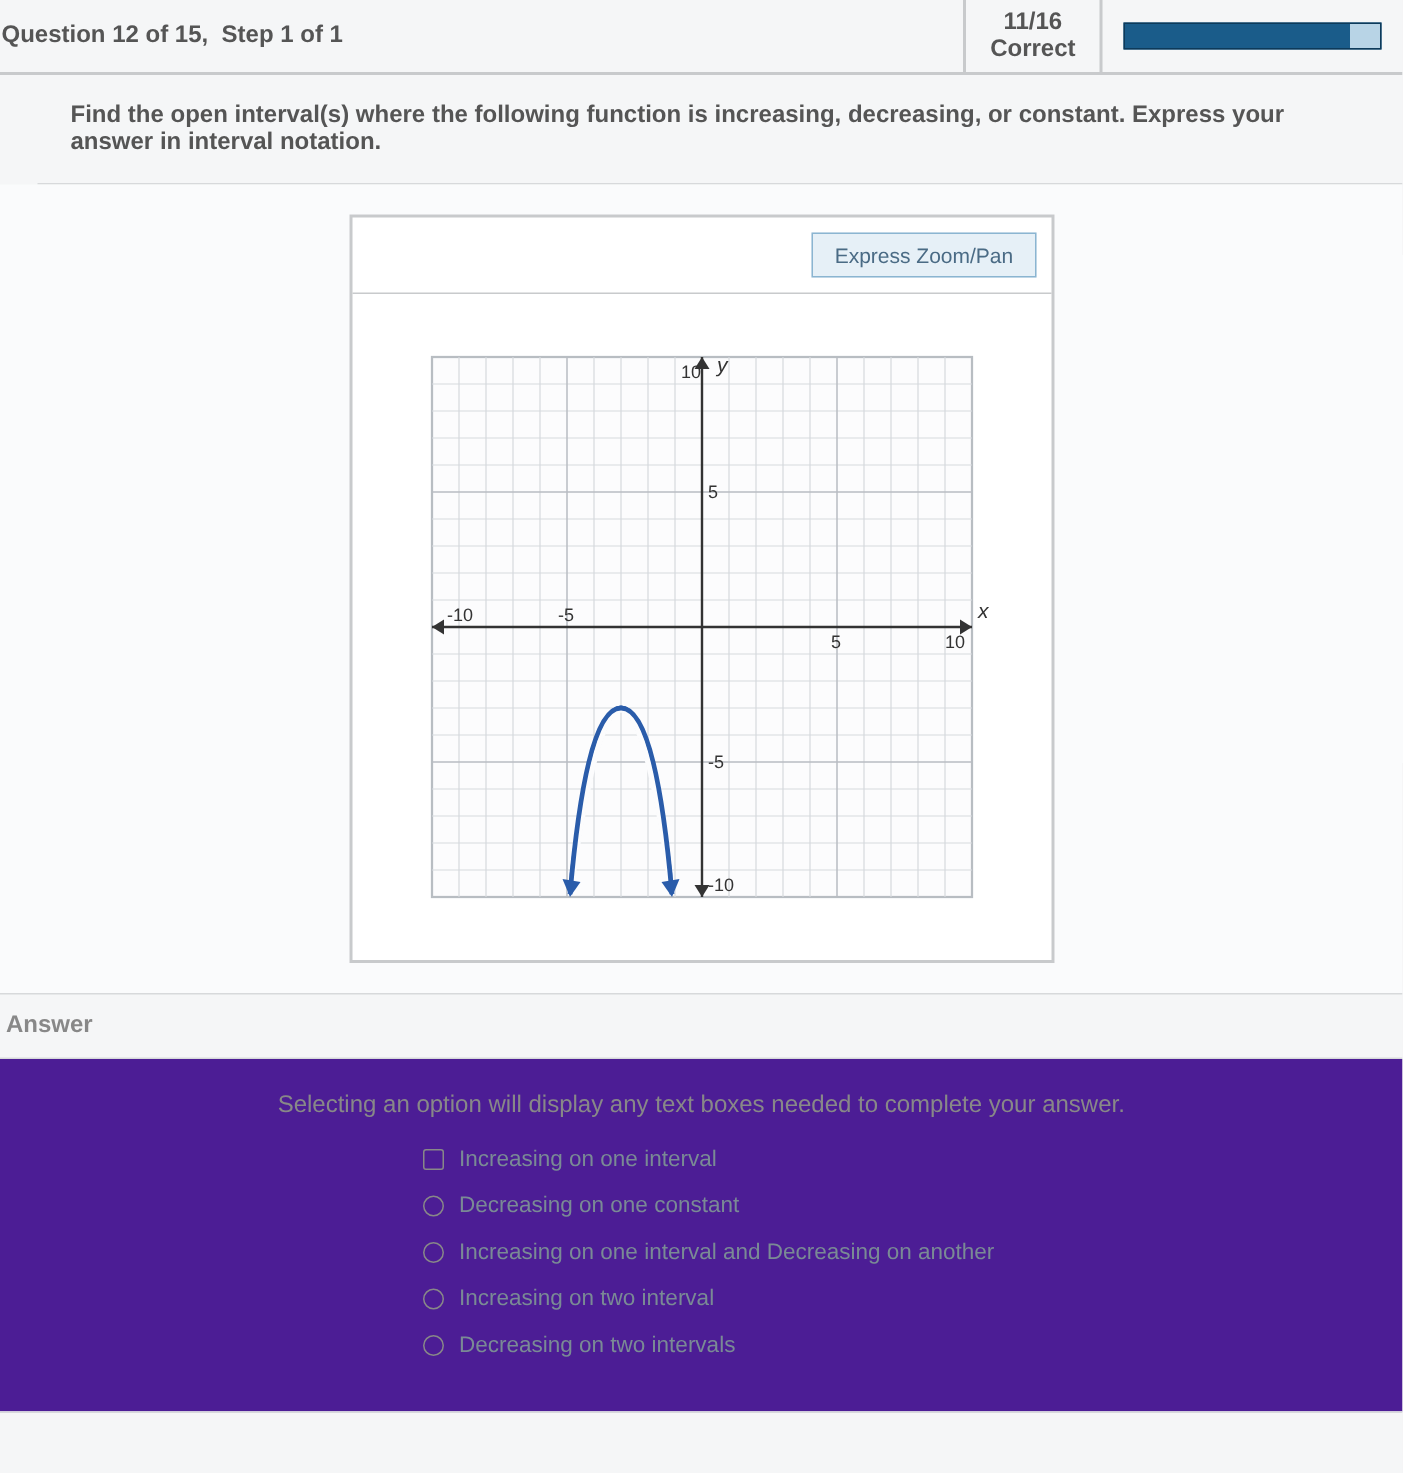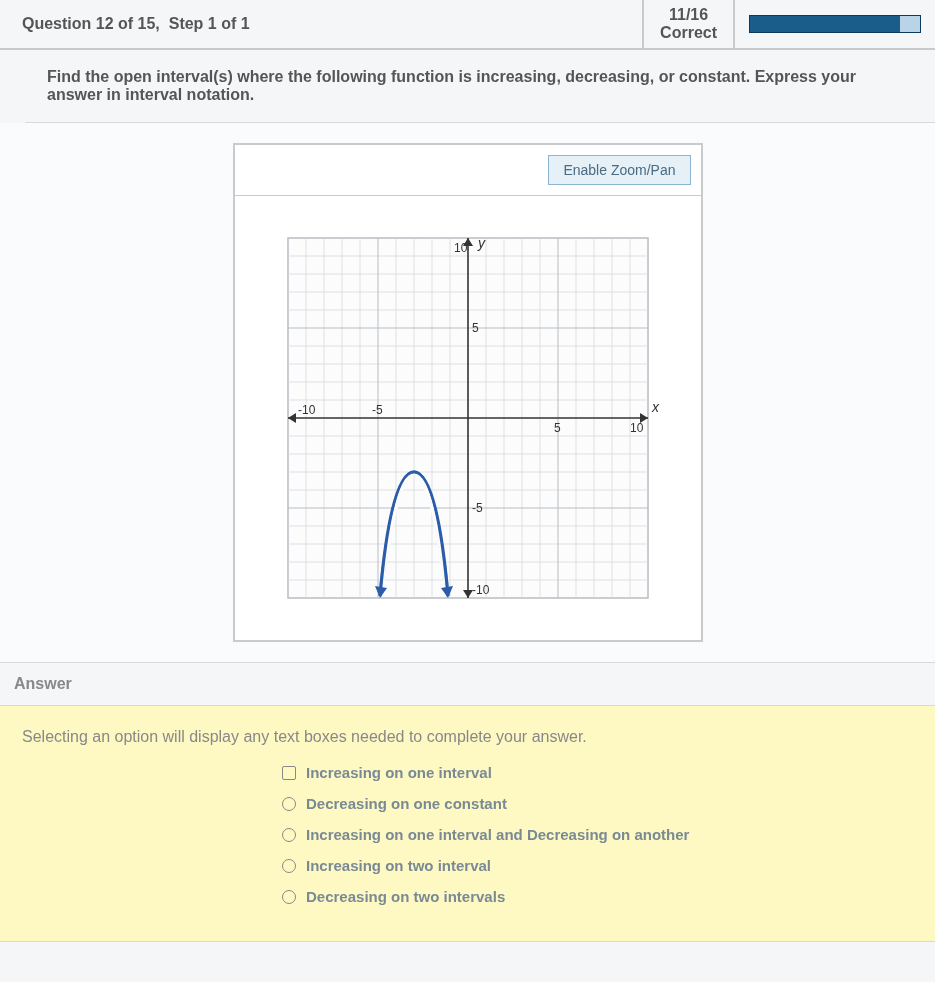--- a/index.html
+++ b/index.html
@@ -17,21 +17,21 @@
       min-height: 982px;
     }
     .header-row {
       display: flex;
       align-items: stretch;
       border-bottom: 2px solid #c8cacc;
       background: #f5f6f7;
     }
     .question-info {
       flex: 1;
-      padding: 12px 22px;
+      padding: 12px 1px;
       font-weight: bold;
       color: #555;
       display: flex;
       align-items: center;
     }
     .score-box {
       border-left: 2px solid #c8cacc;
       border-right: 2px solid #c8cacc;
       padding: 6px 16px;
       text-align: center;
@@ -91,44 +91,44 @@
       padding: 6px 14px;
       font-size: 14px;
       cursor: pointer;
     }
     .plot-wrap {
       padding: 22px;
       display: flex;
       justify-content: center;
     }
     .answer-header {
-      padding: 12px 14px;
+      padding: 12px 4px;
       color: #888;
       font-weight: bold;
       border-top: 1px solid #d7d9db;
       border-bottom: 1px solid #d7d9db;
       background: #f5f6f7;
     }
     .answer-body {
       padding: 22px;
-      background: #fef9c3;
+      background: #4c1d95;
+      text-align: center;
     }
     .answer-hint {
       color: #888;
       margin-bottom: 18px;
     }
     .options {
       padding-left: 260px;
     }
     .option-row {
       display: flex;
       align-items: center;
       margin-bottom: 14px;
       cursor: pointer;
-      font-weight: bold;
     }
     .radio {
       width: 14px;
       height: 14px;
       border: 1.5px solid #888;
       border-radius: 50%;
       margin-right: 10px;
       flex-shrink: 0;
     }
     .radio.square {
@@ -169,21 +169,21 @@
         <div class="progress-fill"></div>
       </div>
     </div>
   </div>
 
   <div class="question-text">Find the open interval(s) where the following function is increasing, decreasing, or constant. Express your answer in interval notation.</div>
 
   <div class="graph-section">
     <div class="graph-frame">
       <div class="zoom-bar">
-        <span class="zoom-btn">Enable Zoom/Pan</span>
+        <span class="zoom-btn">Express Zoom/Pan</span>
       </div>
       <div class="plot-wrap">
         <svg width="400" height="400" viewBox="0 0 400 400">
 
           <rect x="20" y="20" width="360" height="360" fill="#fcfcfd" stroke="#b8bdc2" stroke-width="1.5"></rect>
 
           <g stroke="#d5d9dd" stroke-width="0.8">
             <line x1="38" y1="20" x2="38" y2="380"></line>
               <line x1="56" y1="20" x2="56" y2="380"></line>
               <line x1="74" y1="20" x2="74" y2="380"></line>

